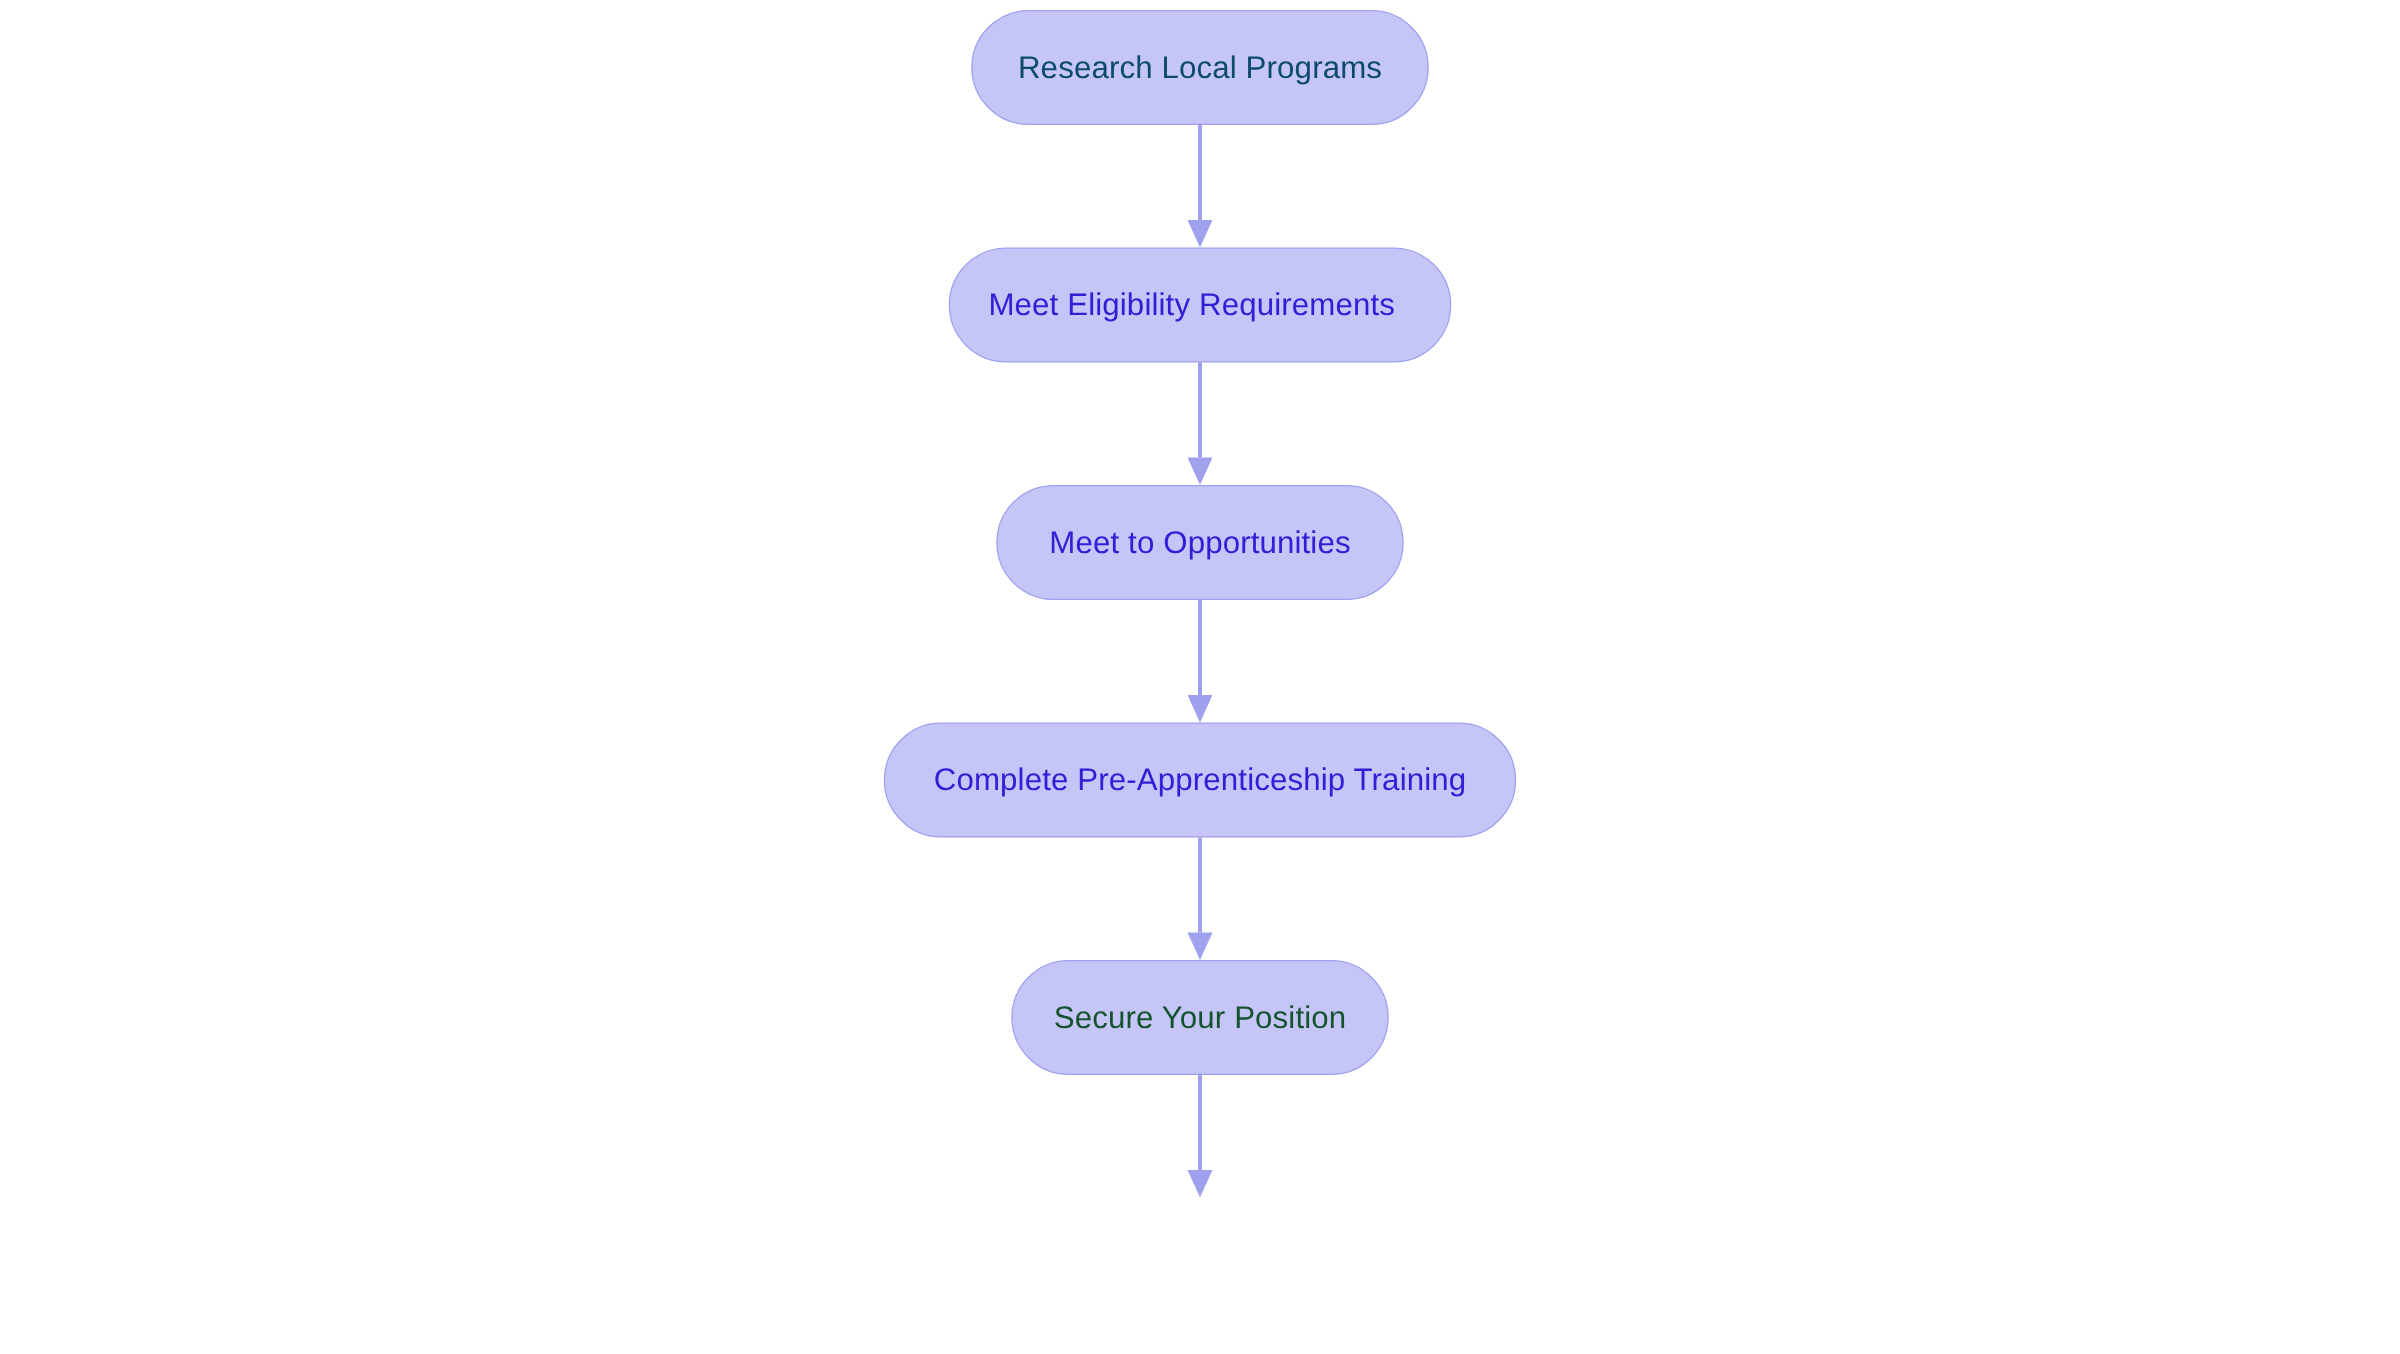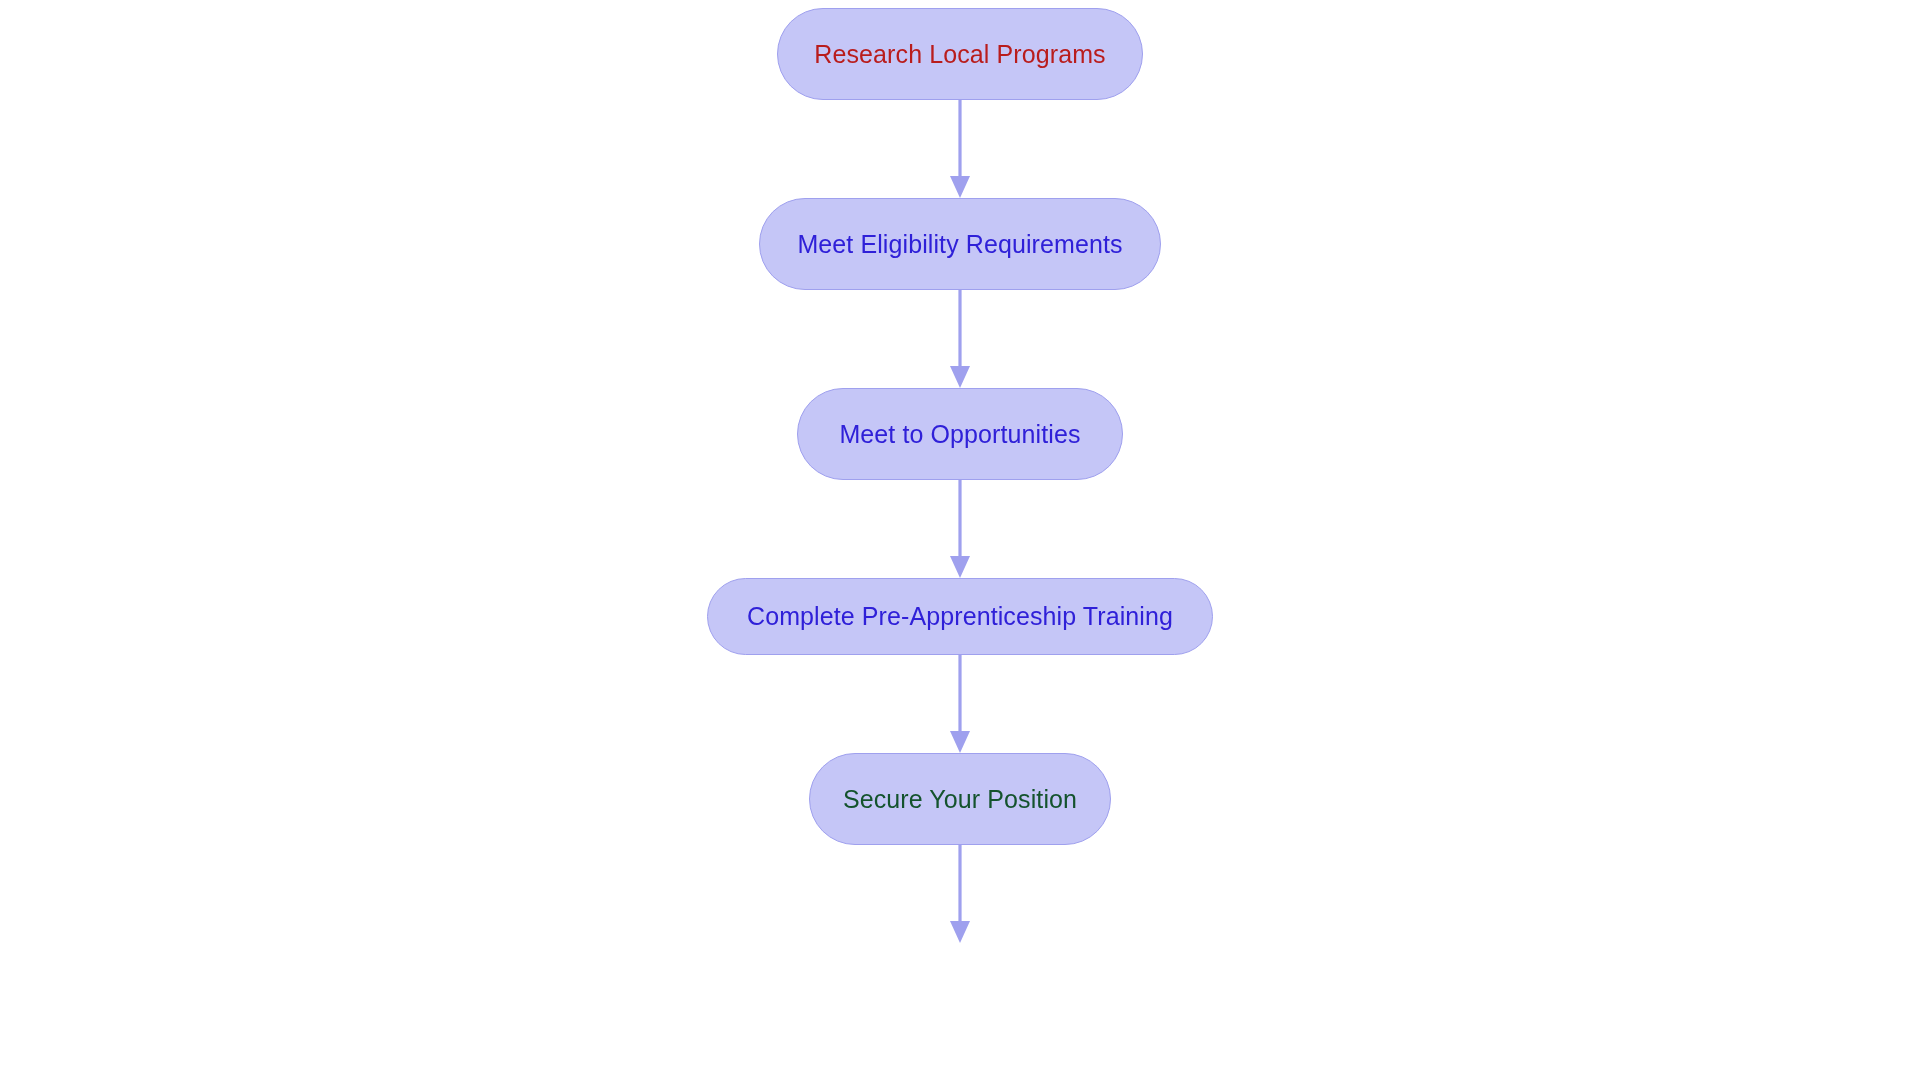--- a/index.html
+++ b/index.html
@@ -76,31 +76,31 @@
 </style>
 </head>
 <body>
 
 <div id="flow-canvas" style="background: rgb(255, 255, 255);">
   <div class="flow-column">
 
     <div class="top-spacer"></div>
 
     <div class="flow-node" style="width: 366px; height: 92px; border-radius: 46px; background: rgb(197, 198, 247); border-color: rgb(159, 160, 238);">
-      <span class="flow-node-label" style="color: #b91c1c;">Research Local Programs</span>
+      <span class="flow-node-label" style="color: #0c4a6e;">Research Local Programs</span>
     </div>
 
     <div class="flow-connector" style="height: 98px;">
       <svg viewBox="0 0 24 98" xmlns="http://www.w3.org/2000/svg" style="height: 98px;">
         <line x1="12" y1="0" x2="12" y2="76" stroke="#9fa0ee" stroke-width="3.2"></line>
         <polygon points="2,76 22,76 12,98" fill="#9fa0ee"></polygon>
       </svg>
     </div>
 
-    <div class="flow-node" style="width: 402px; height: 92px; border-radius: 46px; background: rgb(197, 198, 247); border-color: rgb(159, 160, 238);">
+    <div class="flow-node" style="width: 402px; height: 92px; border-radius: 46px; background: rgb(197, 198, 247); border-color: rgb(159, 160, 238); justify-content: flex-end;">
       <span class="flow-node-label" style="color: rgb(47, 32, 216);">Meet Eligibility Requirements</span>
     </div>
 
     <div class="flow-connector" style="height: 98px;">
       <svg viewBox="0 0 24 98" xmlns="http://www.w3.org/2000/svg" style="height: 98px;">
         <line x1="12" y1="0" x2="12" y2="76" stroke="#9fa0ee" stroke-width="3.2"></line>
         <polygon points="2,76 22,76 12,98" fill="#9fa0ee"></polygon>
       </svg>
     </div>
 
@@ -108,21 +108,21 @@
       <span class="flow-node-label" style="color: rgb(47, 32, 216);">Meet to Opportunities</span>
     </div>
 
     <div class="flow-connector" style="height: 98px;">
       <svg viewBox="0 0 24 98" xmlns="http://www.w3.org/2000/svg" style="height: 98px;">
         <line x1="12" y1="0" x2="12" y2="76" stroke="#9fa0ee" stroke-width="3.2"></line>
         <polygon points="2,76 22,76 12,98" fill="#9fa0ee"></polygon>
       </svg>
     </div>
 
-    <div class="flow-node" style="width: 506px; height: 77px; border-radius: 46px; background: rgb(197, 198, 247); border-color: rgb(159, 160, 238);">
+    <div class="flow-node" style="width: 506px; height: 92px; border-radius: 46px; background: rgb(197, 198, 247); border-color: rgb(159, 160, 238);">
       <span class="flow-node-label" style="color: rgb(47, 32, 216);">Complete Pre-Apprenticeship Training</span>
     </div>
 
     <div class="flow-connector" style="height: 98px;">
       <svg viewBox="0 0 24 98" xmlns="http://www.w3.org/2000/svg" style="height: 98px;">
         <line x1="12" y1="0" x2="12" y2="76" stroke="#9fa0ee" stroke-width="3.2"></line>
         <polygon points="2,76 22,76 12,98" fill="#9fa0ee"></polygon>
       </svg>
     </div>
 

